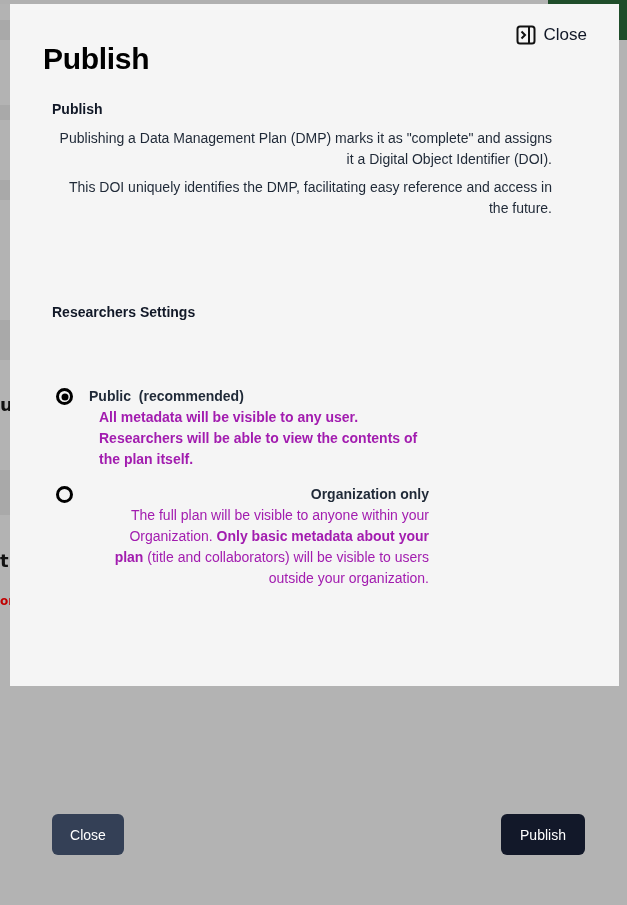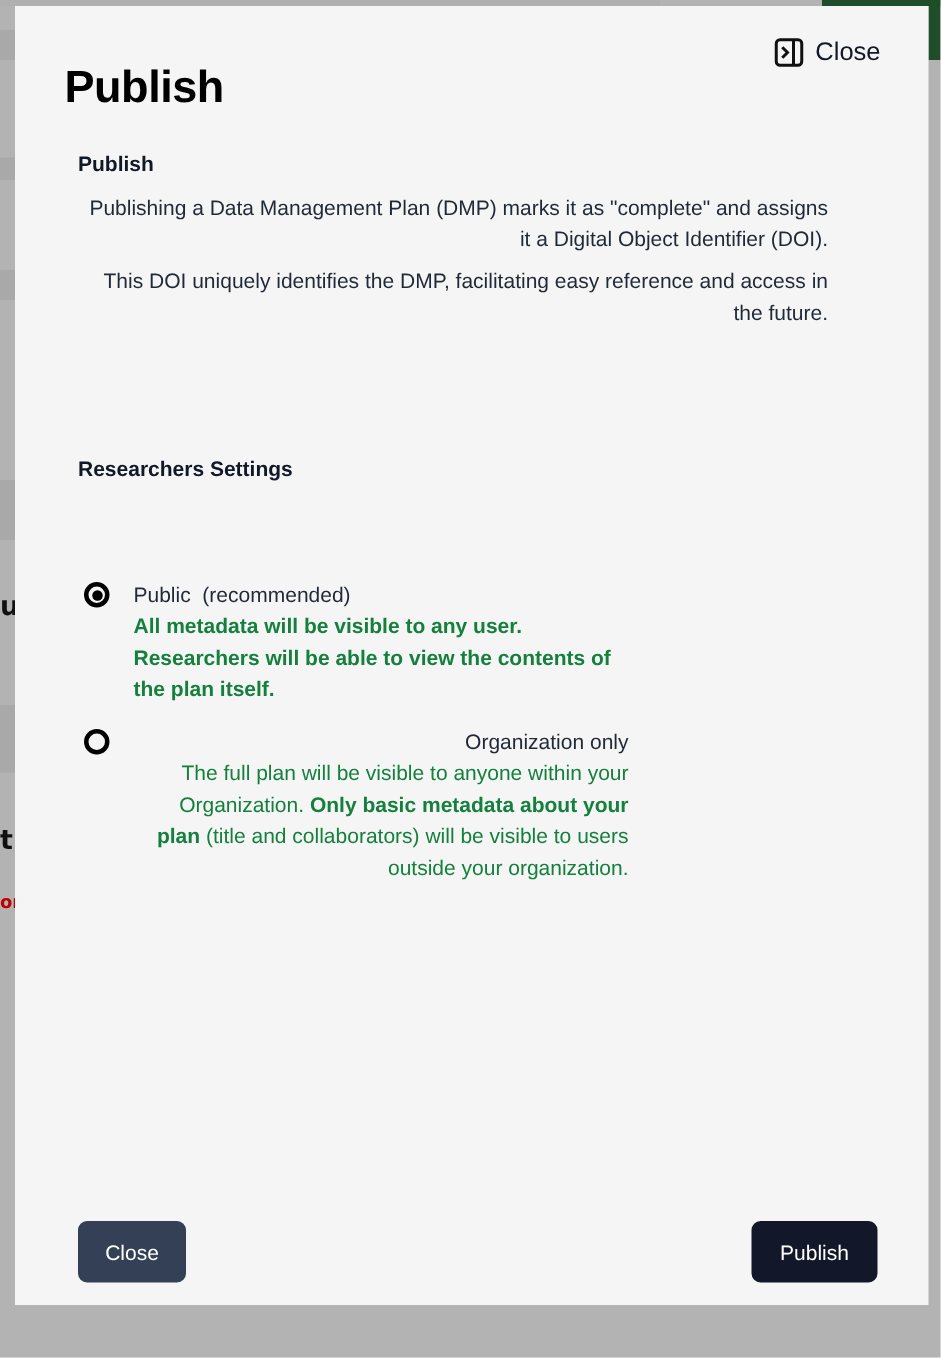--- a/index.html
+++ b/index.html
@@ -22,21 +22,21 @@
     }
     .bg-topbar { position: absolute; left: 0; top: 0; width: 440px; height: 4px; background: #b0b0b0; }
     .bg-text {
       position: absolute; left: 0; font-weight: bold; font-size: 18px;
       color: #111; width: 10px; overflow: hidden; white-space: nowrap;
       font-family: "DejaVu Sans", sans-serif;
     }
     .bg-text.red { color: #c00000; font-size: 12px; }
 
     .modal {
-      position: absolute; left: 10px; top: 4px; width: 609px; height: 866px;
+      position: absolute; left: 10px; top: 4px; width: 609px; height: 682px;
       background: #f5f5f5;
     }
     .close-top {
       position: absolute; right: 32px; top: 21px;
       display: flex; align-items: center; gap: 8px;
       font-size: 17px; color: #111827; cursor: pointer;
     }
     .close-top svg { display: block; }
     .title {
       position: absolute; left: 33px; top: 38px;
@@ -55,22 +55,22 @@
       width: 17px; height: 17px; border-radius: 50%;
       border: 3px solid #000; background: #f5f5f5; position: relative;
       margin-top: 2px; flex: 0 0 auto; cursor: pointer;
     }
     .radio.checked::after {
       content: ""; position: absolute; left: 50%; top: 50%;
       width: 7px; height: 7px; background: #000; border-radius: 50%;
       transform: translate(-50%, -50%);
     }
     .radio-body { margin-left: 16px; }
-    .radio-label { font-size: 14px; line-height: 21px; color: #1f2937; }
-    .radio-desc { font-size: 14px; line-height: 21px; color: #15803d; width: 330px; }
+    .radio-label { font-size: 14px; line-height: 21px; color: #1f2937; font-weight: bold; }
+    .radio-desc { font-size: 14px; line-height: 21px; color: #a21caf; width: 330px; margin-left: 10px; }
     .radio-desc.bold { font-weight: bold; }
     .radio-desc b { font-weight: bold; }
 
     .btn {
       position: absolute; top: 810px; height: 41px;
       border: none; border-radius: 6px; color: #fff;
       font-size: 14px; font-family: "Liberation Sans", sans-serif;
       cursor: pointer; padding: 0 16px;
     }
     .btn-close { left: 42px; width: 72px; background: #344056; }

